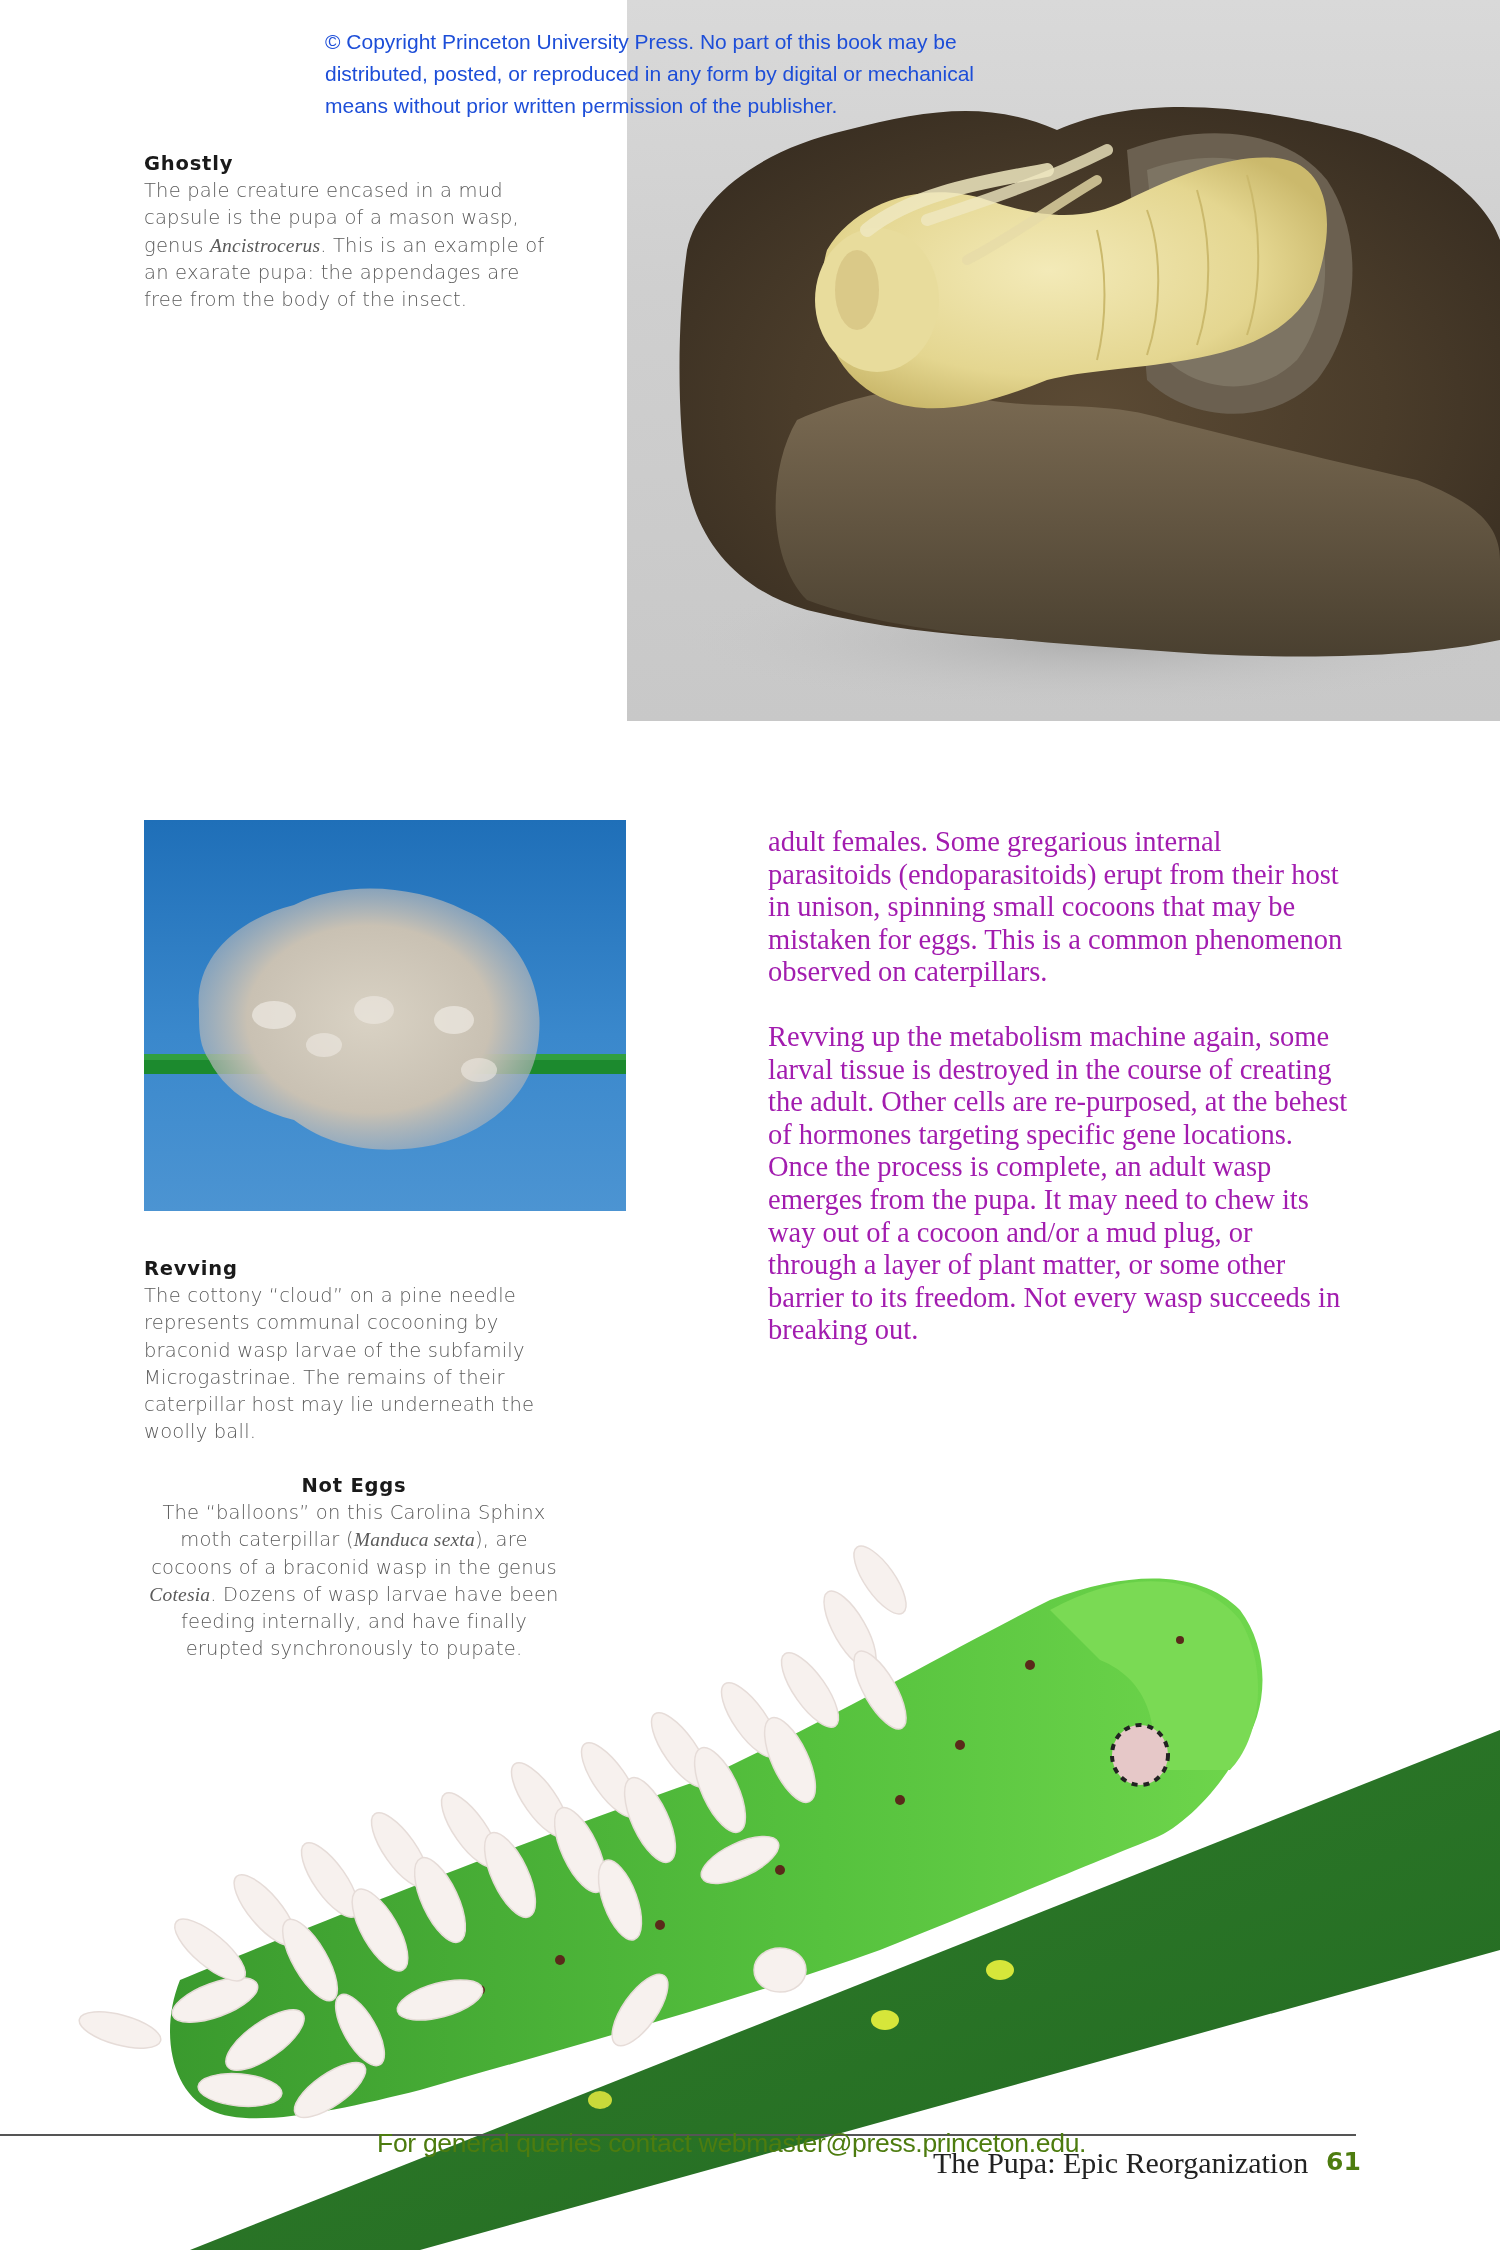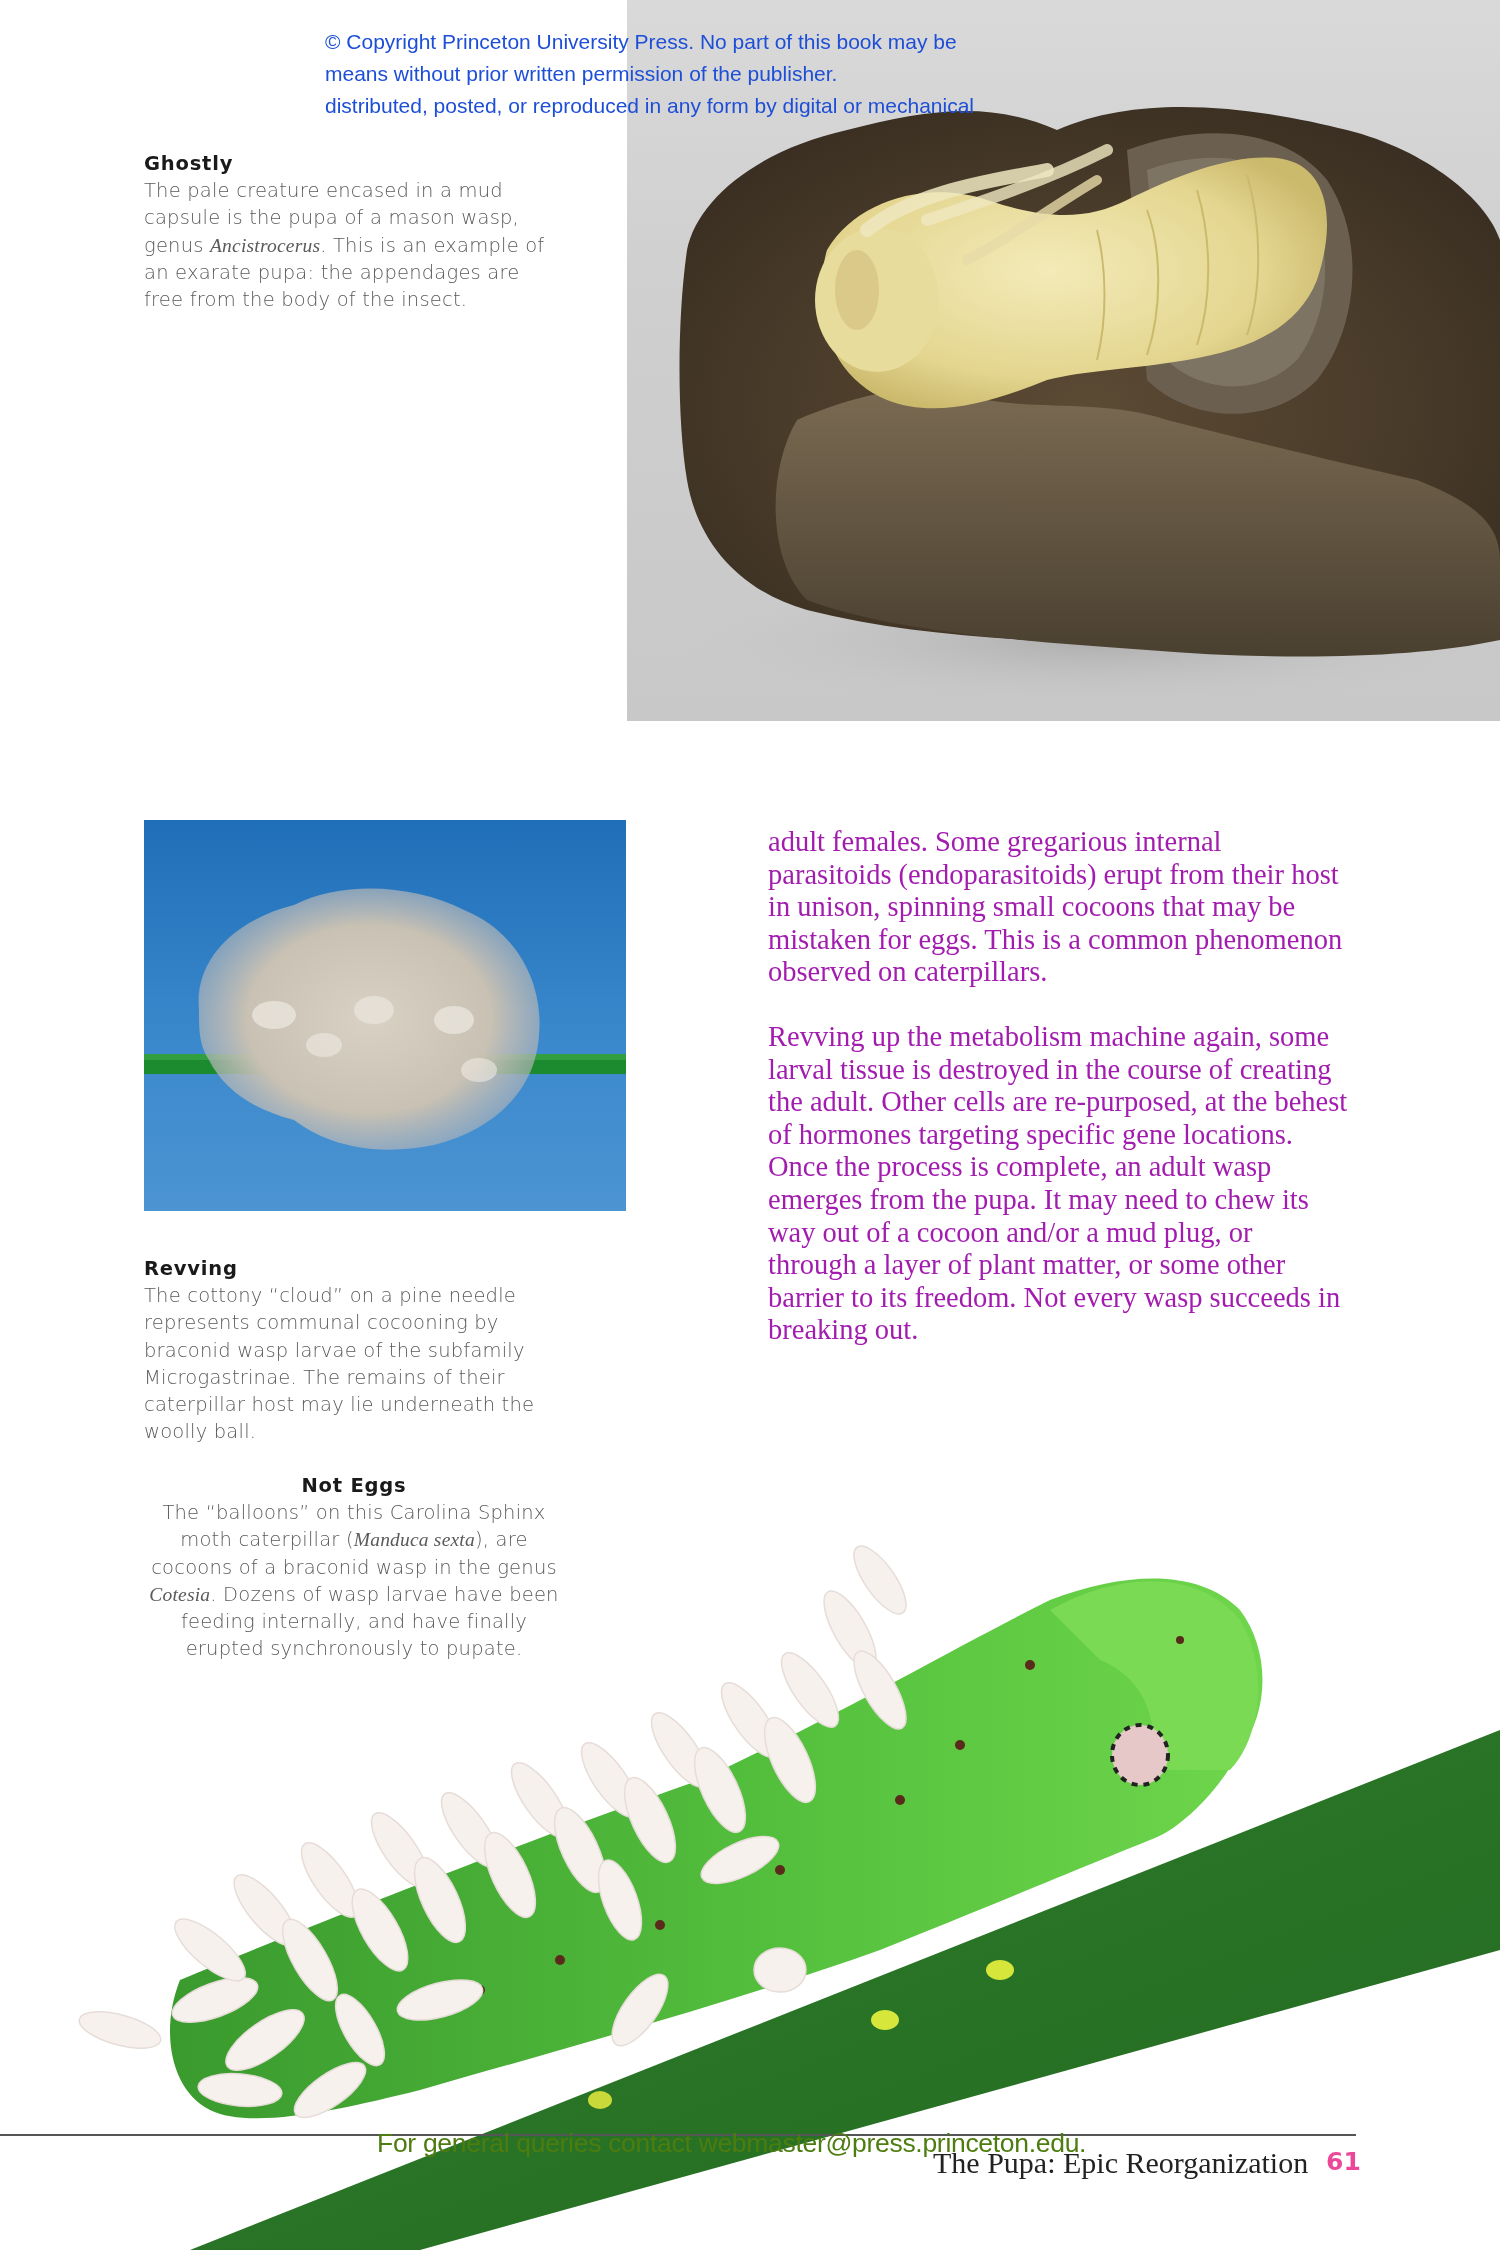--- a/index.html
+++ b/index.html
@@ -67,21 +67,21 @@
   }
   .running-head {
     position: absolute; left: 905px; top: 2146px;
     font-family: "Liberation Serif", serif; font-size: 30px; color: #222;
     z-index: 6;
     margin-left: 28px;
   }
   .page-number {
     position: absolute; left: 1326px; top: 2147px;
     font-family: "DejaVu Sans", sans-serif; font-weight: bold; font-size: 25px;
-    color: #ec4899; z-index: 6;
+    color: #4d7c0f; z-index: 6;
   }
 </style>
 </head>
 <body>
 
 <div class="photo-pupa">
   <svg width="873" height="721" viewBox="0 0 873 721">
     <defs>
       <radialGradient id="mud" cx="50%" cy="55%" r="60%">
         <stop offset="0%" stop-color="#5b4a34"></stop>
@@ -122,22 +122,22 @@
 
     <path d="M470 230 C480 270 480 320 470 360" stroke="#cbb96c" stroke-width="2" fill="none"></path>
     <path d="M520 210 C535 250 535 310 520 355" stroke="#cbb96c" stroke-width="2" fill="none"></path>
     <path d="M570 190 C585 240 585 300 570 345" stroke="#cbb96c" stroke-width="2" fill="none"></path>
     <path d="M620 175 C635 225 635 290 620 335" stroke="#cbb96c" stroke-width="2" fill="none"></path>
   </svg>
 </div>
 
 <div class="copyright">
   <div>© Copyright Princeton University Press. No part of this book may be</div>
+  <div>distributed, posted, or reproduced in any form by digital or mechanical</div>
   <div>means without prior written permission of the publisher.</div>
-  <div>distributed, posted, or reproduced in any form by digital or mechanical</div>
 </div>
 
 <div class="caption" style="top:150px;">
   <span class="title">Ghostly</span>
   <span class="body"><span>The pale creature encased in a mud capsule is the pupa of a mason wasp, genus </span><i>Ancistrocerus</i><span>. This is an example of an exarate pupa: the appendages are free from the body of the insect.</span></span>
 </div>
 
 <div class="photo-cotton">
   <svg width="482" height="391" viewBox="0 0 482 391">
     <defs>

